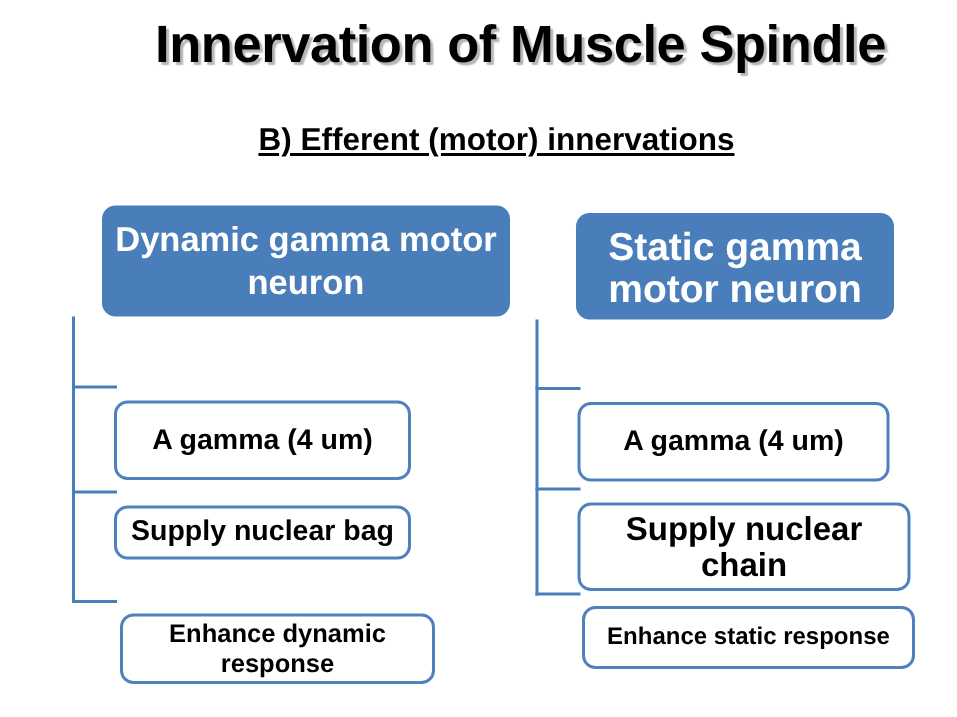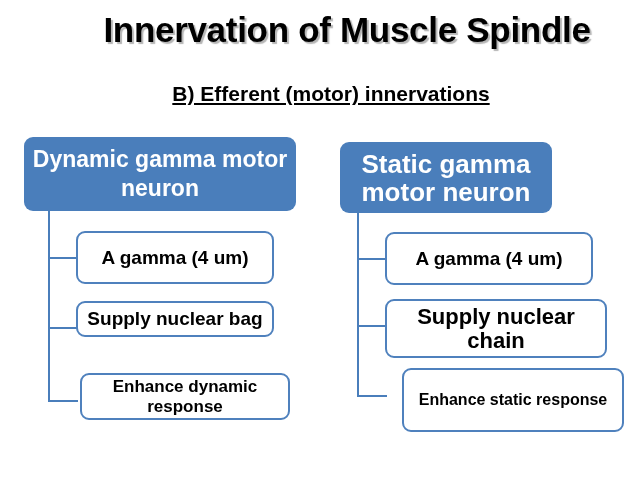--- a/index.html
+++ b/index.html
@@ -74,20 +74,21 @@
     box-sizing: border-box;
     background: #4a7ebb;
     border-radius: 9px;
     color: #ffffff;
     font-weight: bold;
     text-align: center;
     display: flex;
     align-items: center;
     justify-content: center;
     padding: 2px 0;
+    margin-left: 44px;
   }
   #hdr-left {
     left: 24px;
     top: 137px;
     width: 272px;
     height: 74px;
     font-size: 23px;
     line-height: 29px;
   }
   #hdr-right {
@@ -118,31 +119,32 @@
     background: #ffffff;
     border: 2px solid #4f81bd;
     border-radius: 9px;
     color: #000000;
     font-weight: bold;
     text-align: center;
     display: flex;
     align-items: center;
     justify-content: center;
     padding: 2px 6px;
+    margin-top: 36px;
   }
 
   
   #l-leaf-0 { left: 76px; top: 231px; width: 198px; height: 53px; font-size: 19px; line-height: 24px; }
   #l-leaf-1 { left: 76px; top: 301px; width: 198px; height: 36px; font-size: 19px; line-height: 24px; }
   #l-leaf-2 { left: 80px; top: 373px; width: 210px; height: 47px; font-size: 17px; line-height: 20px; }
 
   
   #r-leaf-0 { left: 67px;  top: 232px; width: 208px; height: 53px; font-size: 19px; line-height: 24px; }
   #r-leaf-1 { left: 67px;  top: 299px; width: 222px; height: 59px; font-size: 22px; line-height: 24px; }
-  #r-leaf-2 { left: 84px;  top: 368px; width: 222px; height: 64px; font-size: 16px; line-height: 20px; }
+  #r-leaf-2 { left: 70px;  top: 368px; width: 222px; height: 42px; font-size: 16px; line-height: 20px; }
 </style>
 </head>
 <body>
 
 <div id="slide">
 
   <div class="title">Innervation of Muscle Spindle</div>
 
   <div class="subtitle"><span class="u">B) Efferent (motor) innervations</span></div>
 

